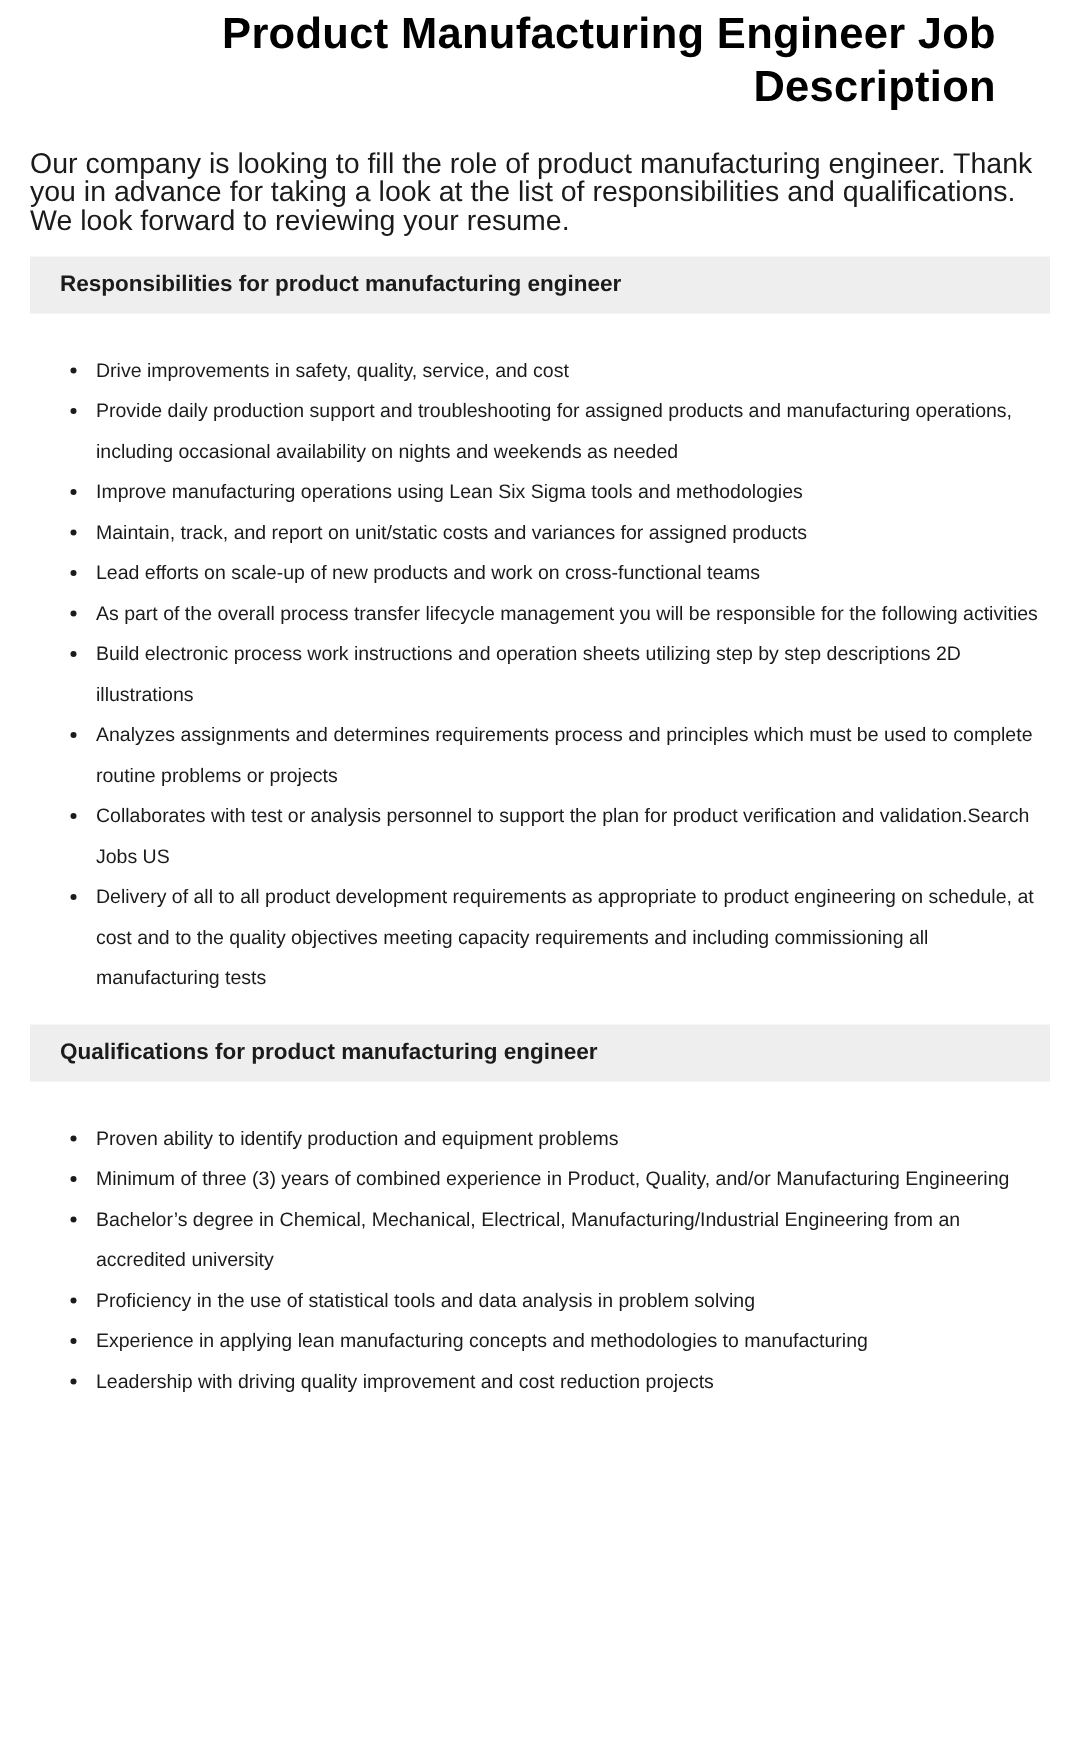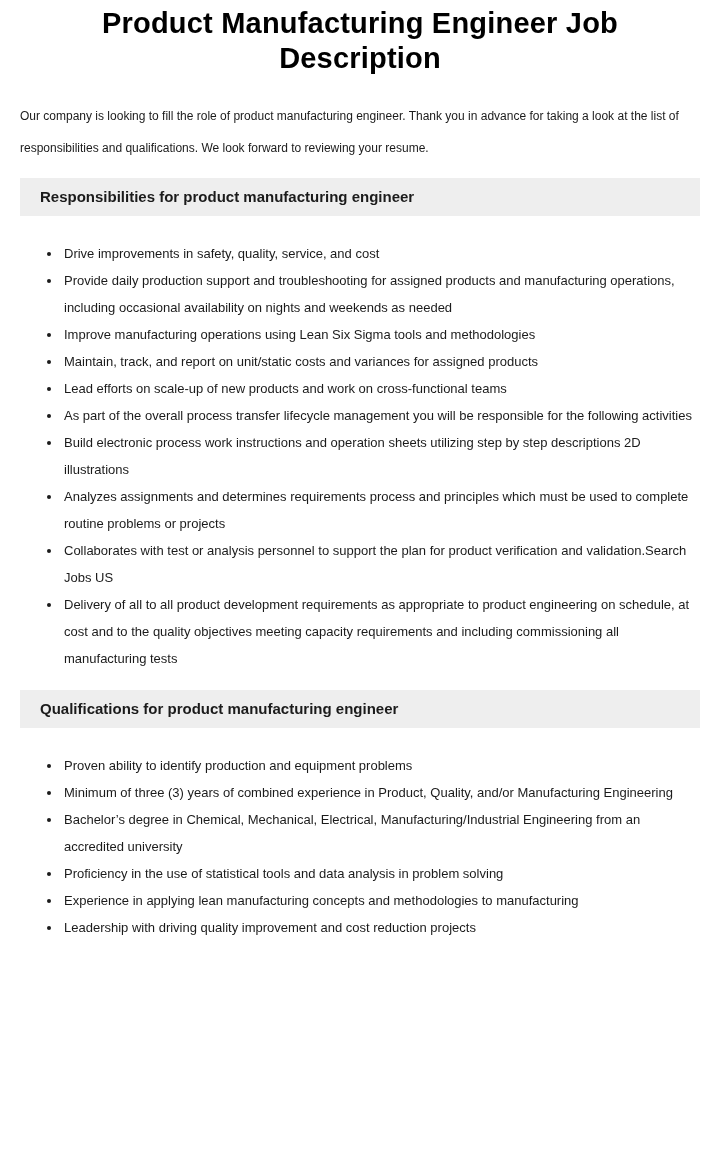--- a/index.html
+++ b/index.html
@@ -10,28 +10,28 @@
     margin: 0 auto;
     font-family: "Liberation Sans", "DejaVu Sans", sans-serif;
     color: var(--body-text, #1b1b1b);
     -webkit-font-smoothing: antialiased;
   }
   .doc { padding: 6px 20px 20px; }
   .title {
     font-size: 29px;
     line-height: 1.2;
     font-weight: 700;
-    text-align: center;
+    text-align: right;
     color: var(--title-text, #000000);
     margin: 0 36px 24px;
     letter-spacing: 0.2px;
   }
   .intro {
-    font-size: 12px;
-    line-height: 32px;
+    font-size: 19px;
+    line-height: 19px;
     margin: 0 0 14px;
   }
   .section-header {
     background: var(--section-header-bg, #eeeeee);
     font-weight: 700;
     font-size: 15px;
     line-height: 20px;
     padding: 9px 20px;
     margin: 0 0 24px;
   }

